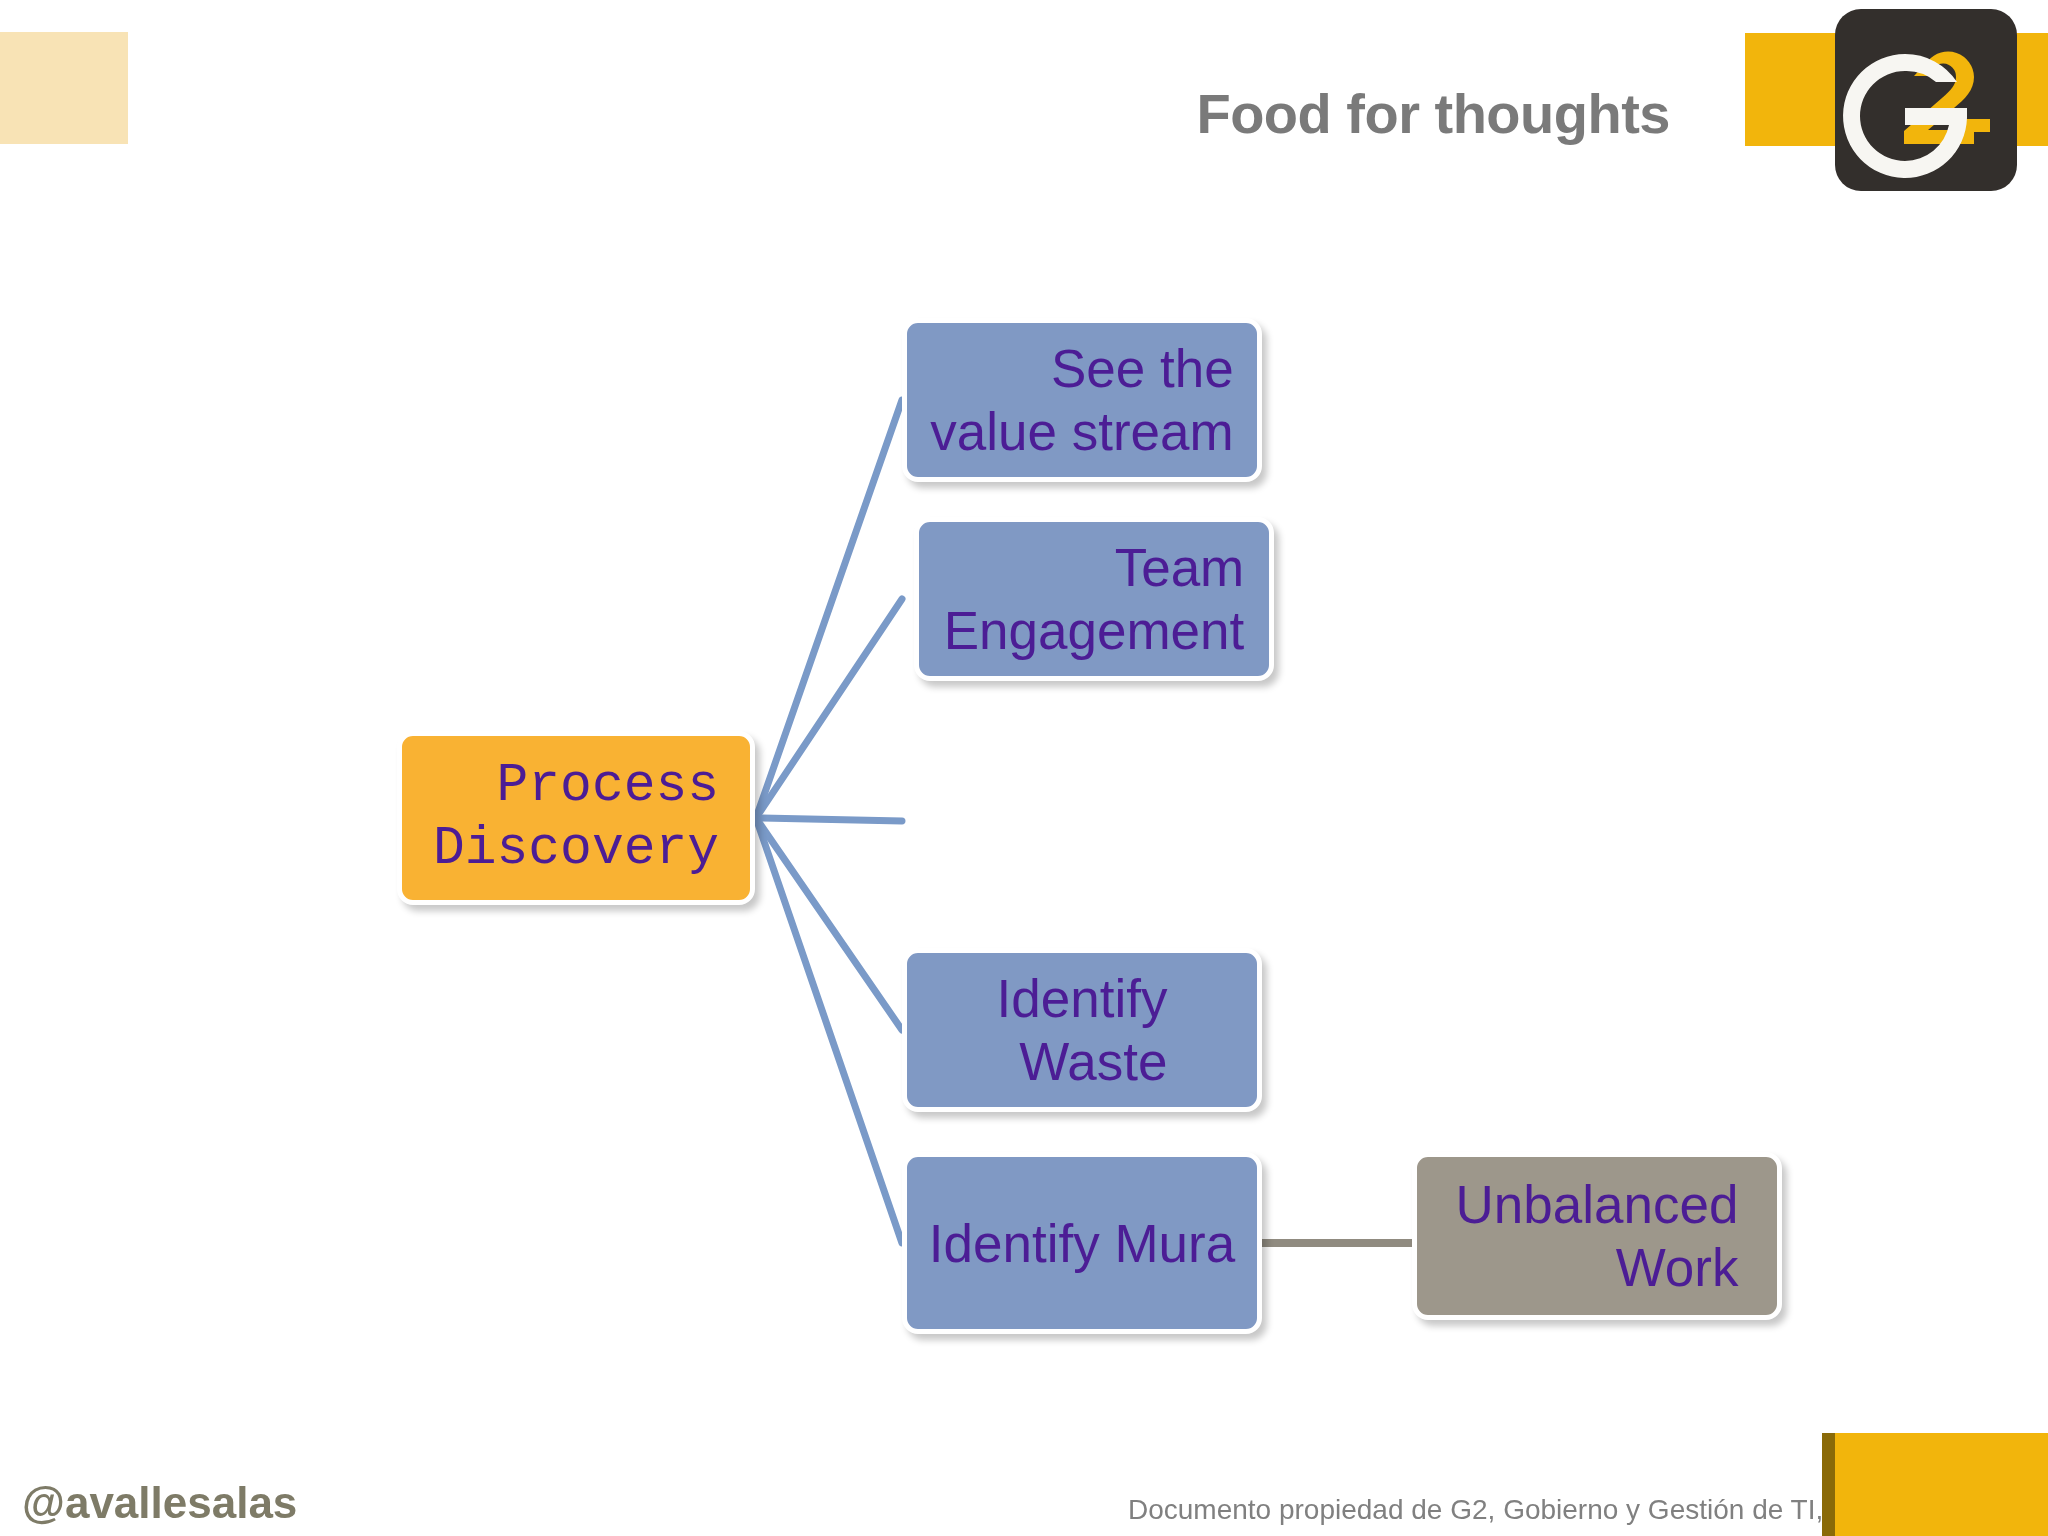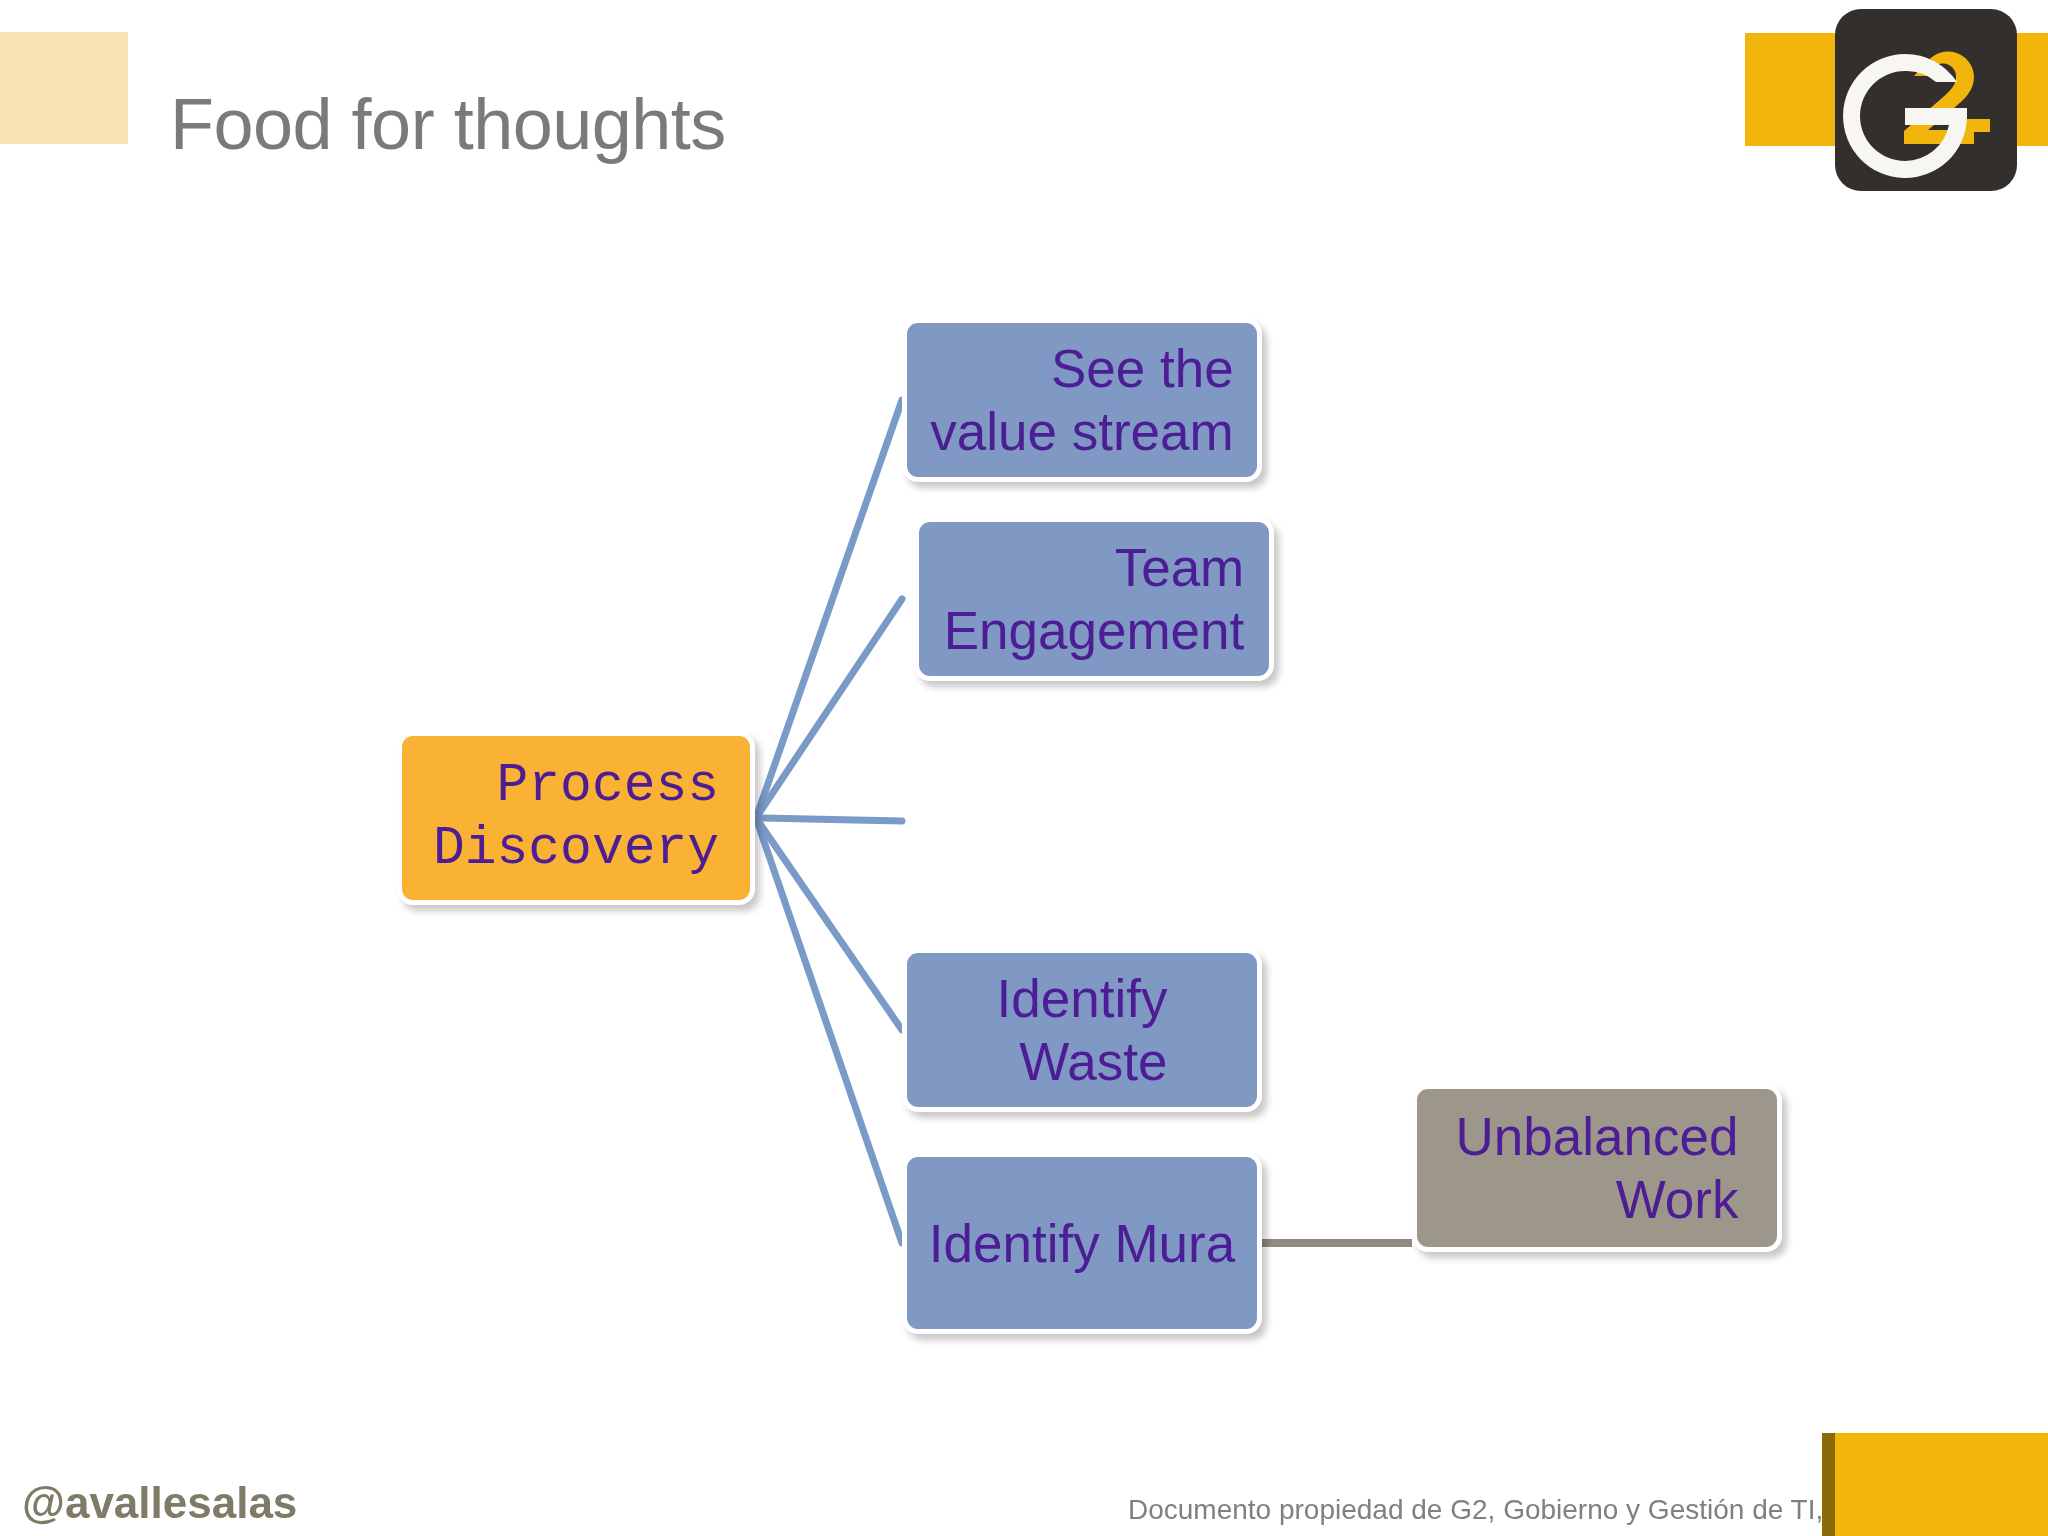--- a/index.html
+++ b/index.html
@@ -50,26 +50,27 @@
     width: 182px;
     height: 182px;
   }
 
   
   .slide-title {
     position: absolute;
     left: 170px;
     top: 26px;
     width: 1500px;
-    font-size: 72px;
+    font-size: 56px;
     line-height: 100px;
     color: #7a7a7a;
-    font-weight: 400;
+    font-weight: 700;
     letter-spacing: -0.5px;
     white-space: nowrap;
+    text-align: right;
   }
 
   
   .diagram {
     position: absolute;
     left: 0;
     top: 0;
     width: 2048px;
     height: 1536px;
   }
@@ -194,21 +195,21 @@
 
   <div class="node blue" style="left:902px; top:948px; width:360px; height:164px;">
     <span class="node-label">Identify
 Waste</span>
   </div>
 
   <div class="node blue" style="left:902px; top:1152px; width:360px; height:182px;">
     <span class="node-label">Identify Mura</span>
   </div>
 
-  <div class="node taupe" style="left:1412px; top:1084px; width:370px; height:168px;">
+  <div class="node taupe" style="left:1412px; top:1152px; width:370px; height:168px;">
     <span class="node-label">Unbalanced
 Work</span>
   </div>
 
 </div>
 
 <div class="footer-handle">@avallesalas</div>
 <div class="footer-note">Documento propiedad de G2, Gobierno y Gestión de TI, S.L.</div>
 <div class="accent-strip-bottomright"></div>
 <div class="accent-block-bottomright"></div>

